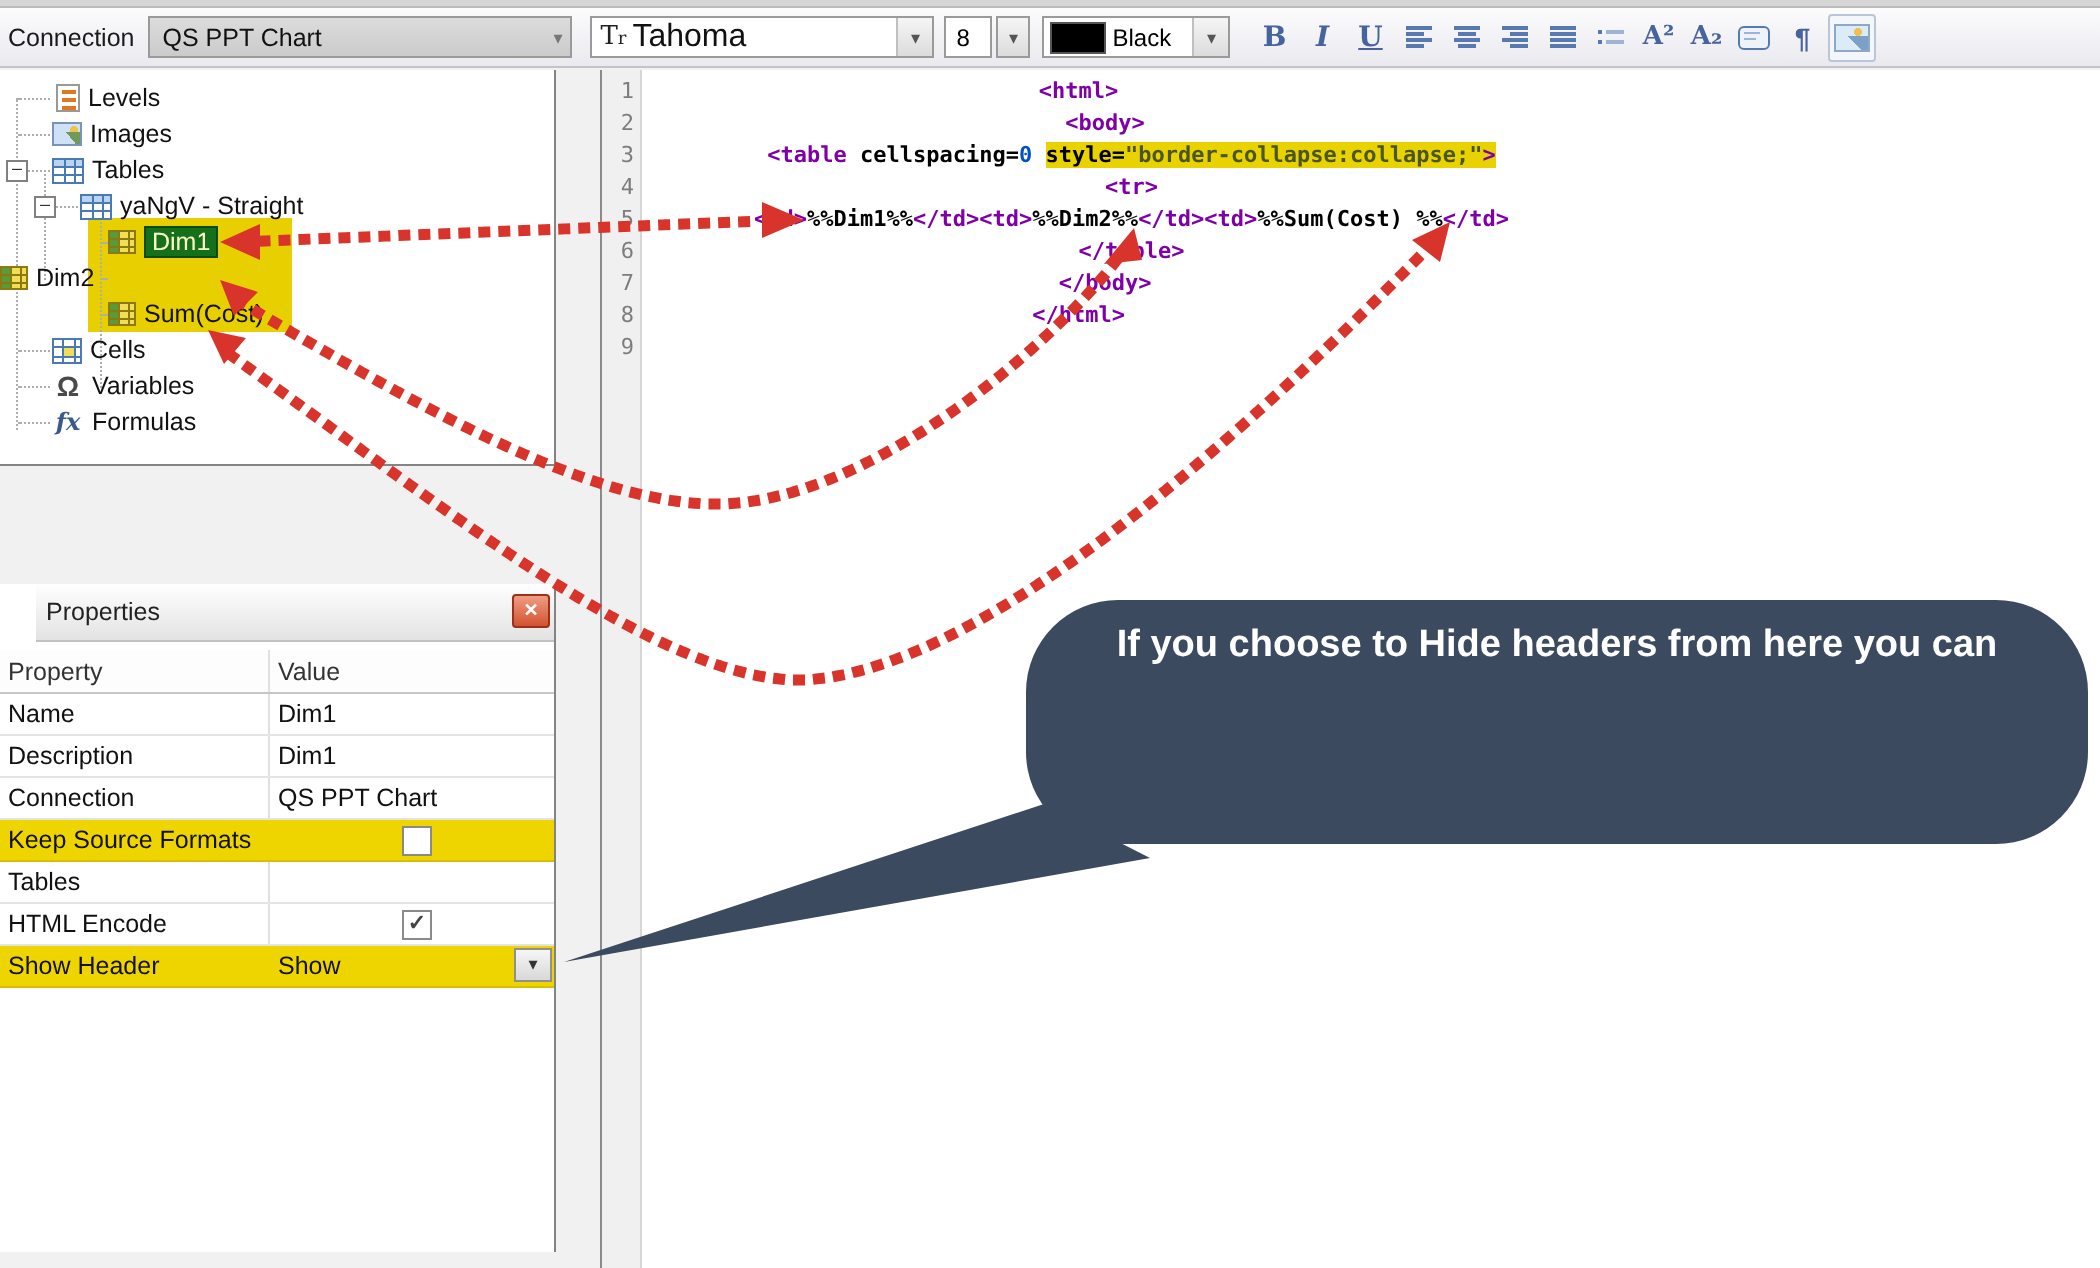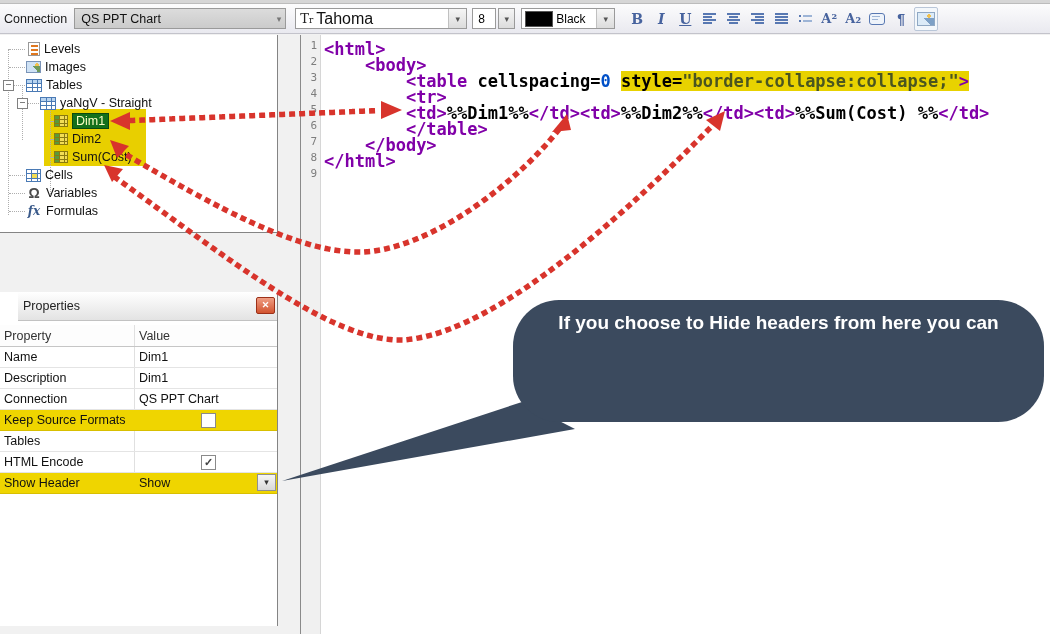--- a/index.html
+++ b/index.html
@@ -119,21 +119,21 @@
   .dd-btn{position:absolute;right:1px;top:1px;width:19px;height:17px;border:1px solid #909090;box-sizing:border-box;
       background:linear-gradient(#f6f6f6,#d8d8d8);text-align:center;font-size:9px;color:#333;line-height:15px;}
 
   
   .editor{position:absolute;left:300px;top:35px;width:750px;height:599px;background:#fff;
           border-left:1px solid #8a8a8a;box-sizing:border-box;}
   .gutter{position:absolute;left:0;top:0;width:20px;height:100%;background:#f0f0f0;border-right:1px solid #d6d6d6;
           padding-top:4px;box-sizing:border-box;}
   .gnum{height:16px;font-family:"DejaVu Sans Mono",monospace;font-size:11px;color:#7d7d7d;
         text-align:right;padding-right:3px;}
-  .code{position:absolute;left:23px;top:4px;font-family:"DejaVu Sans Mono",monospace;font-size:17px;font-weight:bold;}
+  .code{position:absolute;left:23px;top:4px;font-family:"DejaVu Sans Mono",monospace;font-size:11px;font-weight:bold;text-align:center;}
   .cl{height:16px;white-space:pre;}
   .c-tag{color:#8000A8;}
   .c-pl{color:#000;}
   .c-attr{color:#000;}
   .c-num{color:#0050C8;}
   .c-str{color:#4A5520;}
   .seg-hl{background:#E8D200;}
 
   
   .ov{position:absolute;left:0;top:0;width:1050px;height:634px;pointer-events:none;}
@@ -225,21 +225,21 @@
         <span class="stub" style="left: 23px; width: 16px;"></span>
         <span class="expander" style="left: 17px;">–</span>
         <span class="ti icon-table-icon"></span>
         <span class="tl">yaNgV - Straight</span>
       </div>
       <div class="tree-row" style="padding-left: 54px;">
         <span class="stub" style="left: 51px; width: 2px;"></span>
         <span class="ti icon-field-icon"></span>
         <span class="sel-label">Dim1</span>
       </div>
-      <div class="tree-row" style="padding-left: 54px; text-align: center;">
+      <div class="tree-row" style=" text-align: center;">
         <span class="stub" style="left: 51px; width: 2px;"></span>
         <span class="ti icon-field-icon"></span>
         <span class="tl">Dim2</span>
       </div>
       <div class="tree-row" style="padding-left: 54px;">
         <span class="stub" style="left: 51px; width: 2px;"></span>
         <span class="ti icon-field-icon"></span>
         <span class="tl">Sum(Cost)</span>
       </div>
       <div class="tree-row" style="padding-left: 26px;">

